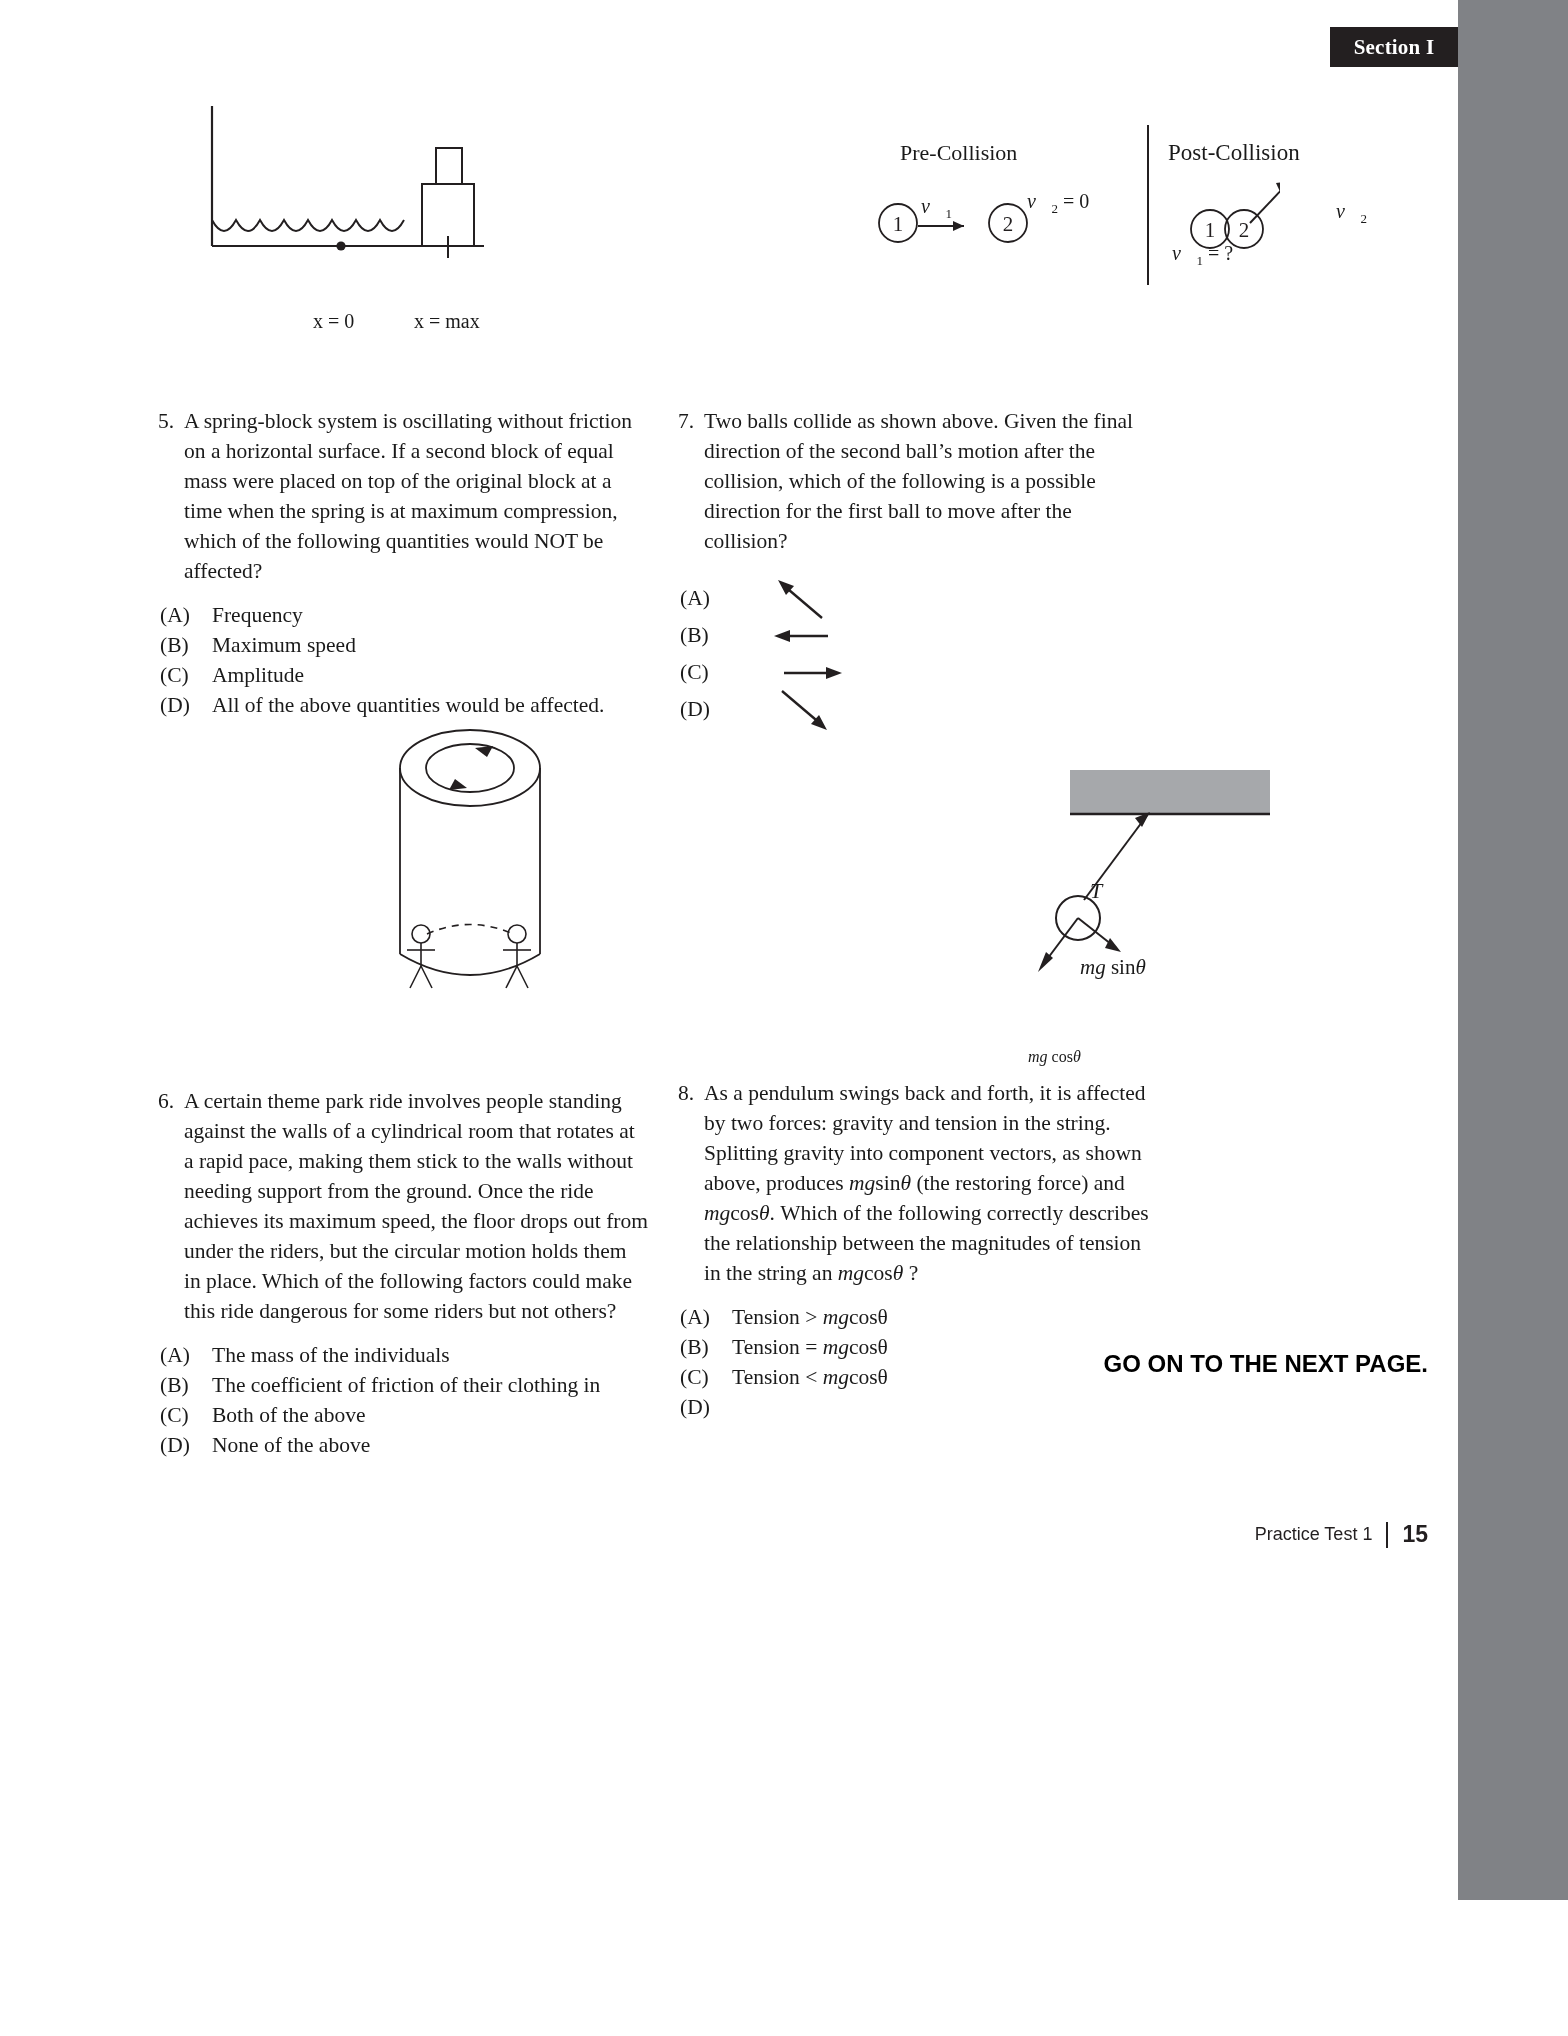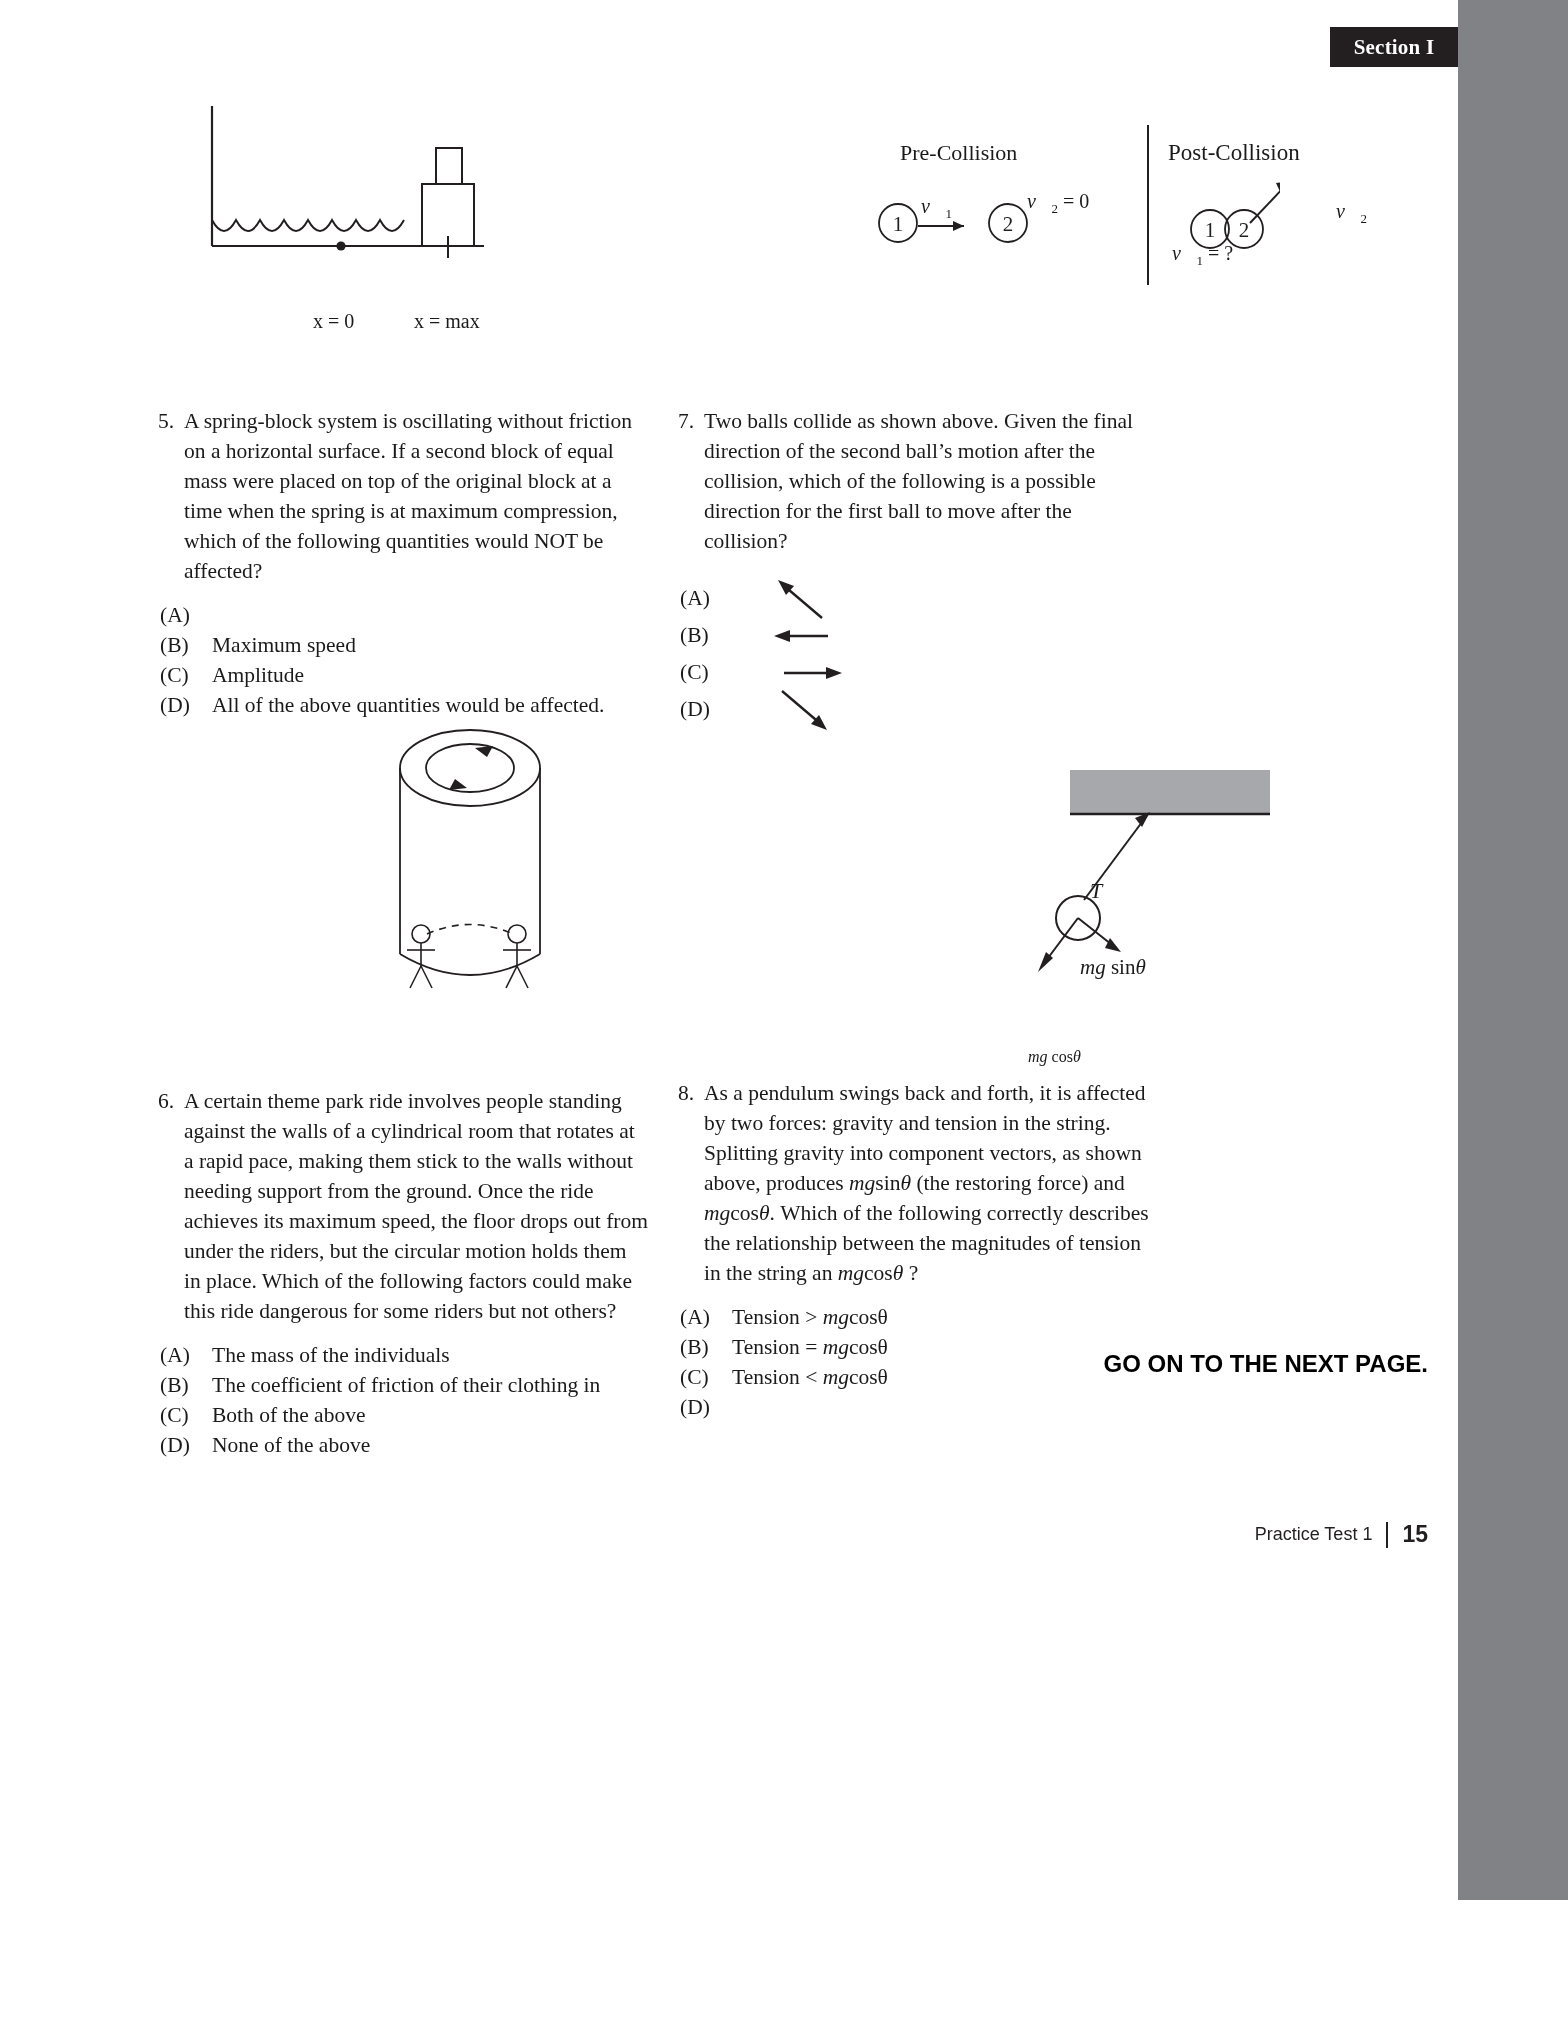--- a/index.html
+++ b/index.html
@@ -158,20 +158,21 @@
   </div>
 
   <div class="qblock" style="left:138px;top:406px;width:510px;">
     <div class="qrow">
       <div class="qnum">5.</div>
       <div class="qtext">A spring-block system is oscillating without friction on a horizontal surface. If a second block of equal mass were placed on top of the original block at a time when the spring is at maximum compression, which of the following quantities would NOT be affected?</div>
     </div>
     <div class="choices">
       <div class="choice">
         <div class="lbl">(A)</div>
+        <div class="txt">Frequency</div>
       </div>
       <div class="choice">
         <div class="lbl">(B)</div>
         <div class="txt">Maximum speed</div>
       </div>
       <div class="choice">
         <div class="lbl">(C)</div>
         <div class="txt">Amplitude</div>
       </div>
       <div class="choice">

